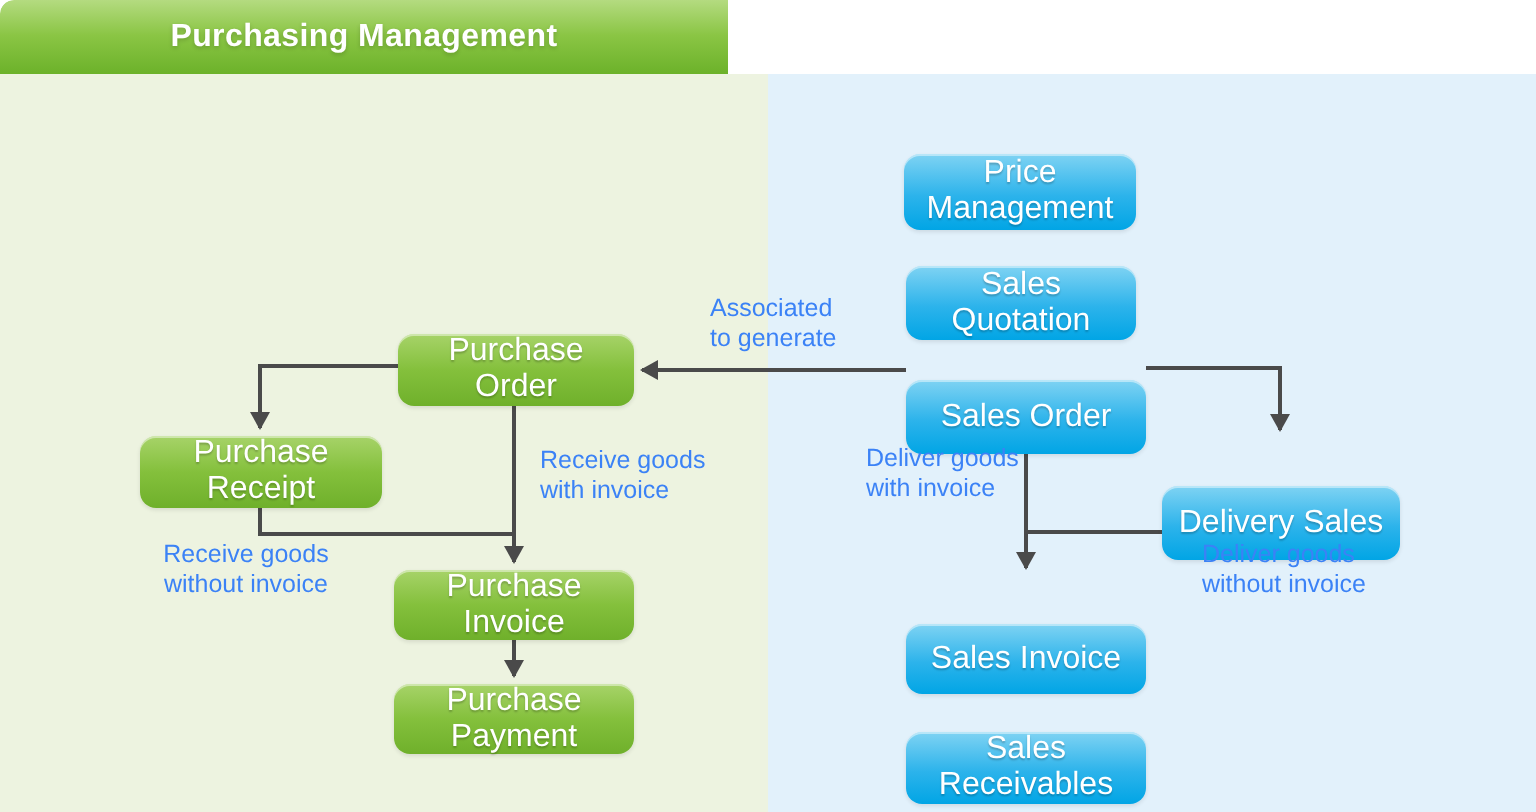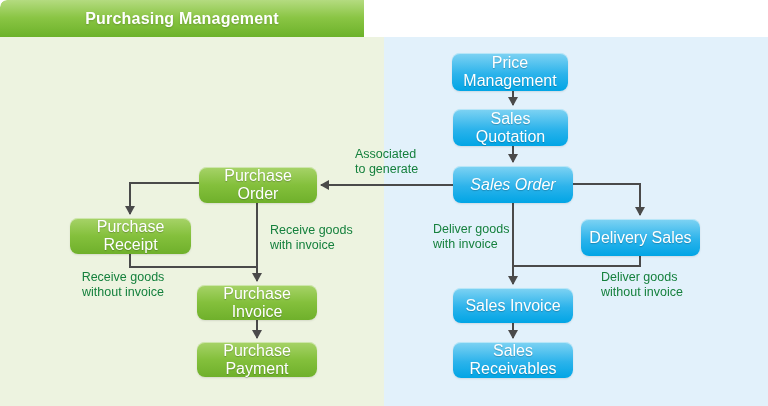--- a/index.html
+++ b/index.html
@@ -25,25 +25,25 @@
 
   .node {
     position:absolute; border-radius:8px;
     display:flex; align-items:center; justify-content:center;
     text-align:center; white-space:pre-line;
     color:#ffffff; font-size:16px; line-height:1.12;
     text-shadow:0 1px 1px rgba(0,0,0,.22);
     box-shadow:inset 0 1px 0 rgba(255,255,255,.45), 0 1px 2px rgba(0,0,0,.10);
   }
   .node.green { background:linear-gradient(180deg,#a7d369 0%,#84c03c 50%,#6fb02b 100%); }
-  .node.blue  { background:linear-gradient(180deg,#7fd3f3 0%,#2cb3eb 55%,#01a5e5 100%); }
+  .node.blue  { background:linear-gradient(180deg,#7fd3f3 0%,#2cb3eb 55%,#01a5e5 100%);margin-top:24px; }
 
   .edge-label {
     position:absolute; white-space:pre-line;
-    color:#15803d; font-size:12.5px; line-height:1.2;
+    color:#3b82f6; font-size:12.5px; line-height:1.2;
   }
   .edge-label.center { text-align:center; }
 </style>
 </head>
 <body>
 
 <div id="stage">
 
   <div class="body-half" id="body-left"></div>
   <div class="body-half" id="body-right"></div>
@@ -77,21 +77,21 @@
 Receipt</div>
   <div class="node green" style="left:197px; top:285px; width:120px; height:35px;">Purchase
 Invoice</div>
   <div class="node green" style="left:197px; top:342px; width:120px; height:35px;">Purchase
 Payment</div>
 
   <div class="node blue" style="left:452px; top:53px; width:116px; height:38px;">Price
 Management</div>
   <div class="node blue" style="left:453px; top:109px; width:115px; height:37px;">Sales
 Quotation</div>
-  <div class="node blue" style="left:453px; top:166px; width:120px; height:37px;font-style:italic;">Sales Order</div>
+  <div class="node blue" style="left:453px; top:166px; width:120px; height:37px;">Sales Order</div>
   <div class="node blue" style="left:581px; top:219px; width:119px; height:37px;">Delivery Sales</div>
   <div class="node blue" style="left:453px; top:288px; width:120px; height:35px;">Sales Invoice</div>
   <div class="node blue" style="left:453px; top:342px; width:120px; height:36px;">Sales
 Receivables</div>
 
   <div class="edge-label" style="left:355px; top:147px;">Associated
 to generate</div>
   <div class="edge-label" style="left:270px; top:223px;">Receive goods
 with invoice</div>
   <div class="edge-label center" style="left:72px; top:270px; width:102px;">Receive goods

